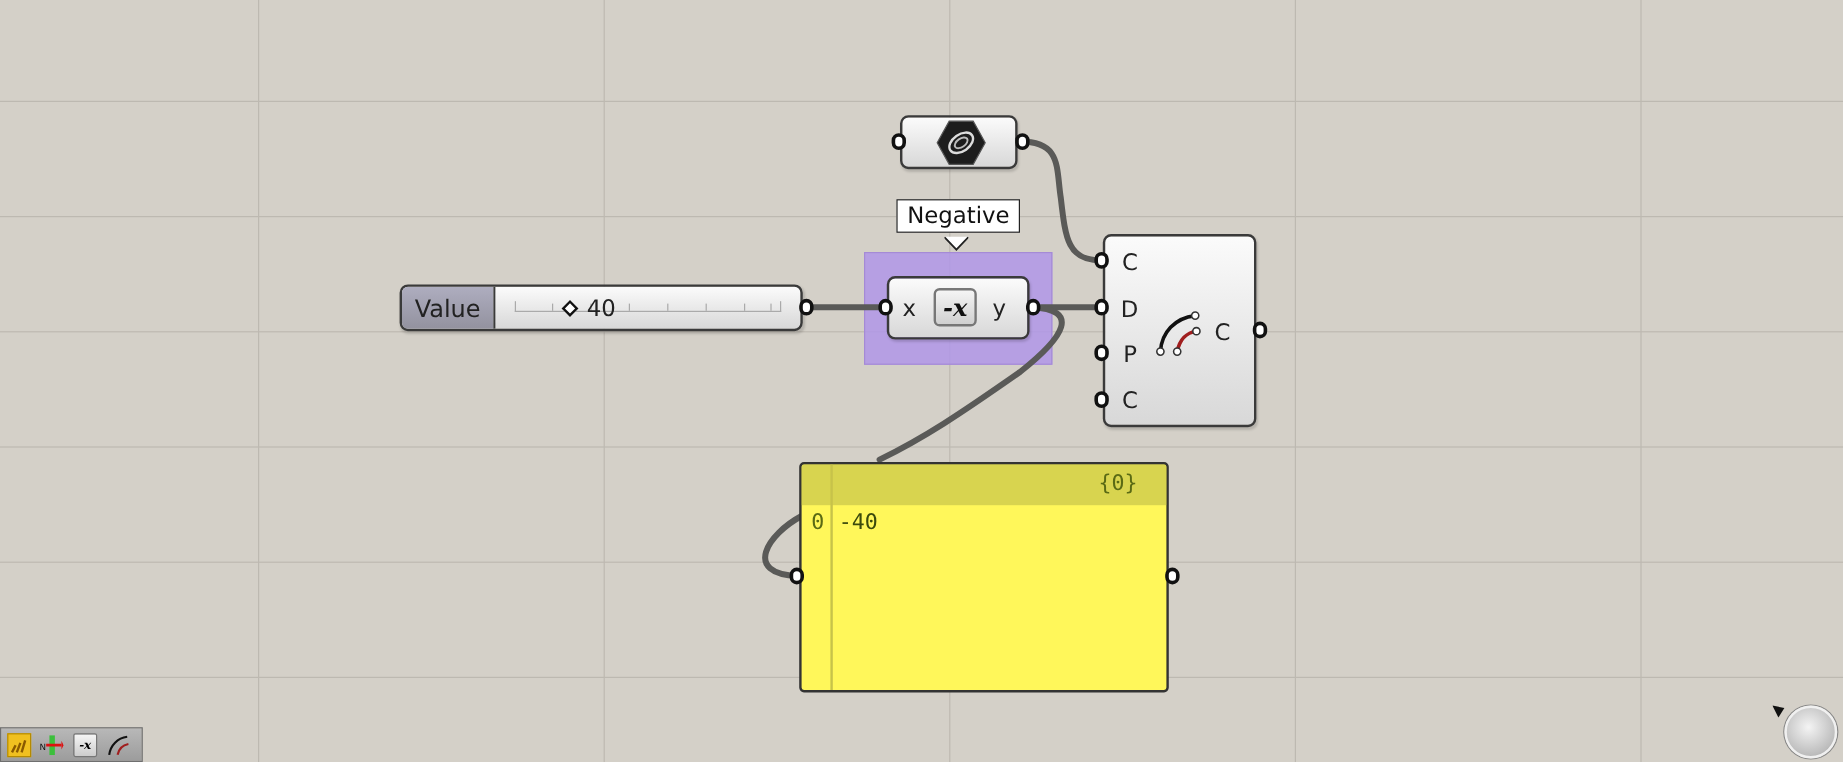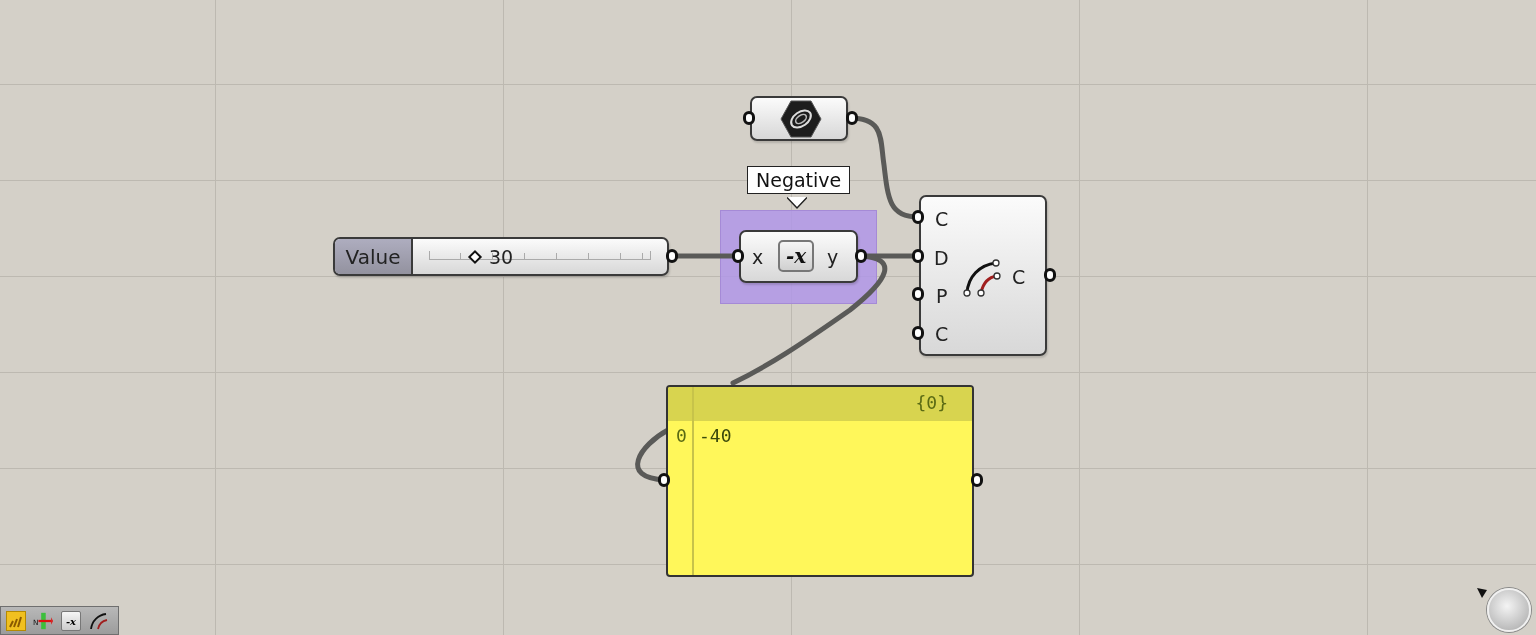--- a/index.html
+++ b/index.html
@@ -113,21 +113,21 @@
   <div class="slider-track">
     <div class="tick" style="left:30px"></div>
     <div class="tick" style="left:62px"></div>
     <div class="tick" style="left:94px"></div>
     <div class="tick" style="left:126px"></div>
     <div class="tick" style="left:158px"></div>
     <div class="tick" style="left:190px"></div>
     <div class="tick" style="left:212px"></div>
   </div>
   <div class="slider-knob" style="left:135px; top:13px;"></div>
-  <div class="slider-value" style="left:154px; top:7px;">30</div>
+  <div class="slider-value" style="left:154px; top:7px;">40</div>
 </div>
 <div class="grip" style="left:666px; top:249px;"></div>
 
 <div class="tooltip" style="left:747px; top:166px;">Negative</div>
 <svg style="position:absolute; left:787px; top:197px;" width="20" height="13">
   <polygon points="0,0 20,0 10,11" fill="#fff"></polygon>
   <polyline points="0,0.5 10,11 20,0.5" fill="none" stroke="#222" stroke-width="1.5"></polyline>
 </svg>
 
 <div class="node" style="left:739px; top:230px; width:119px; height:53px;">

